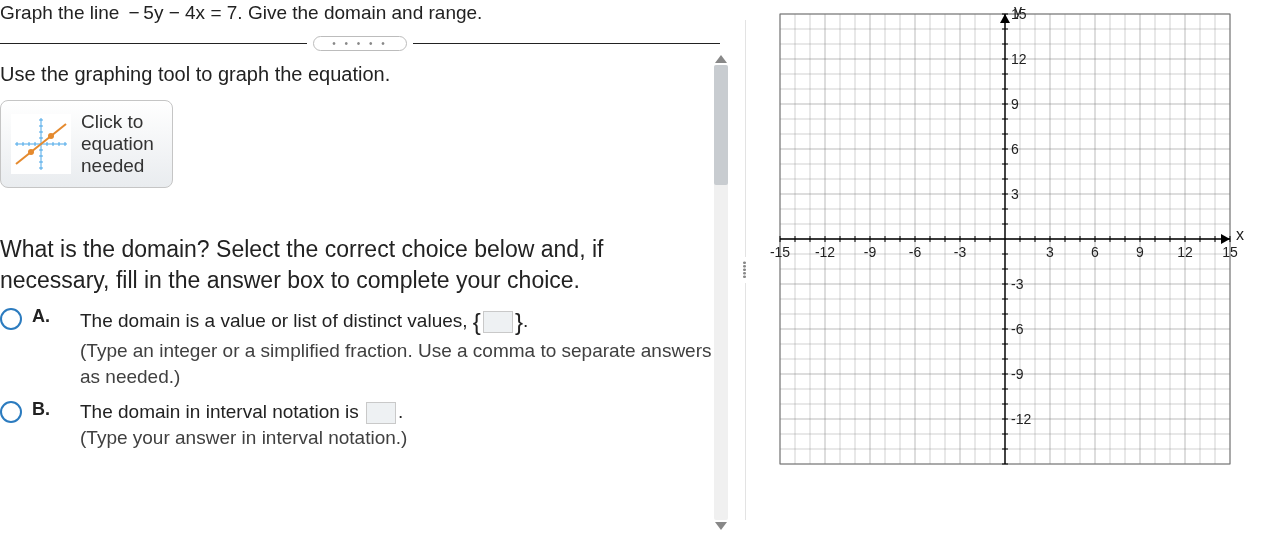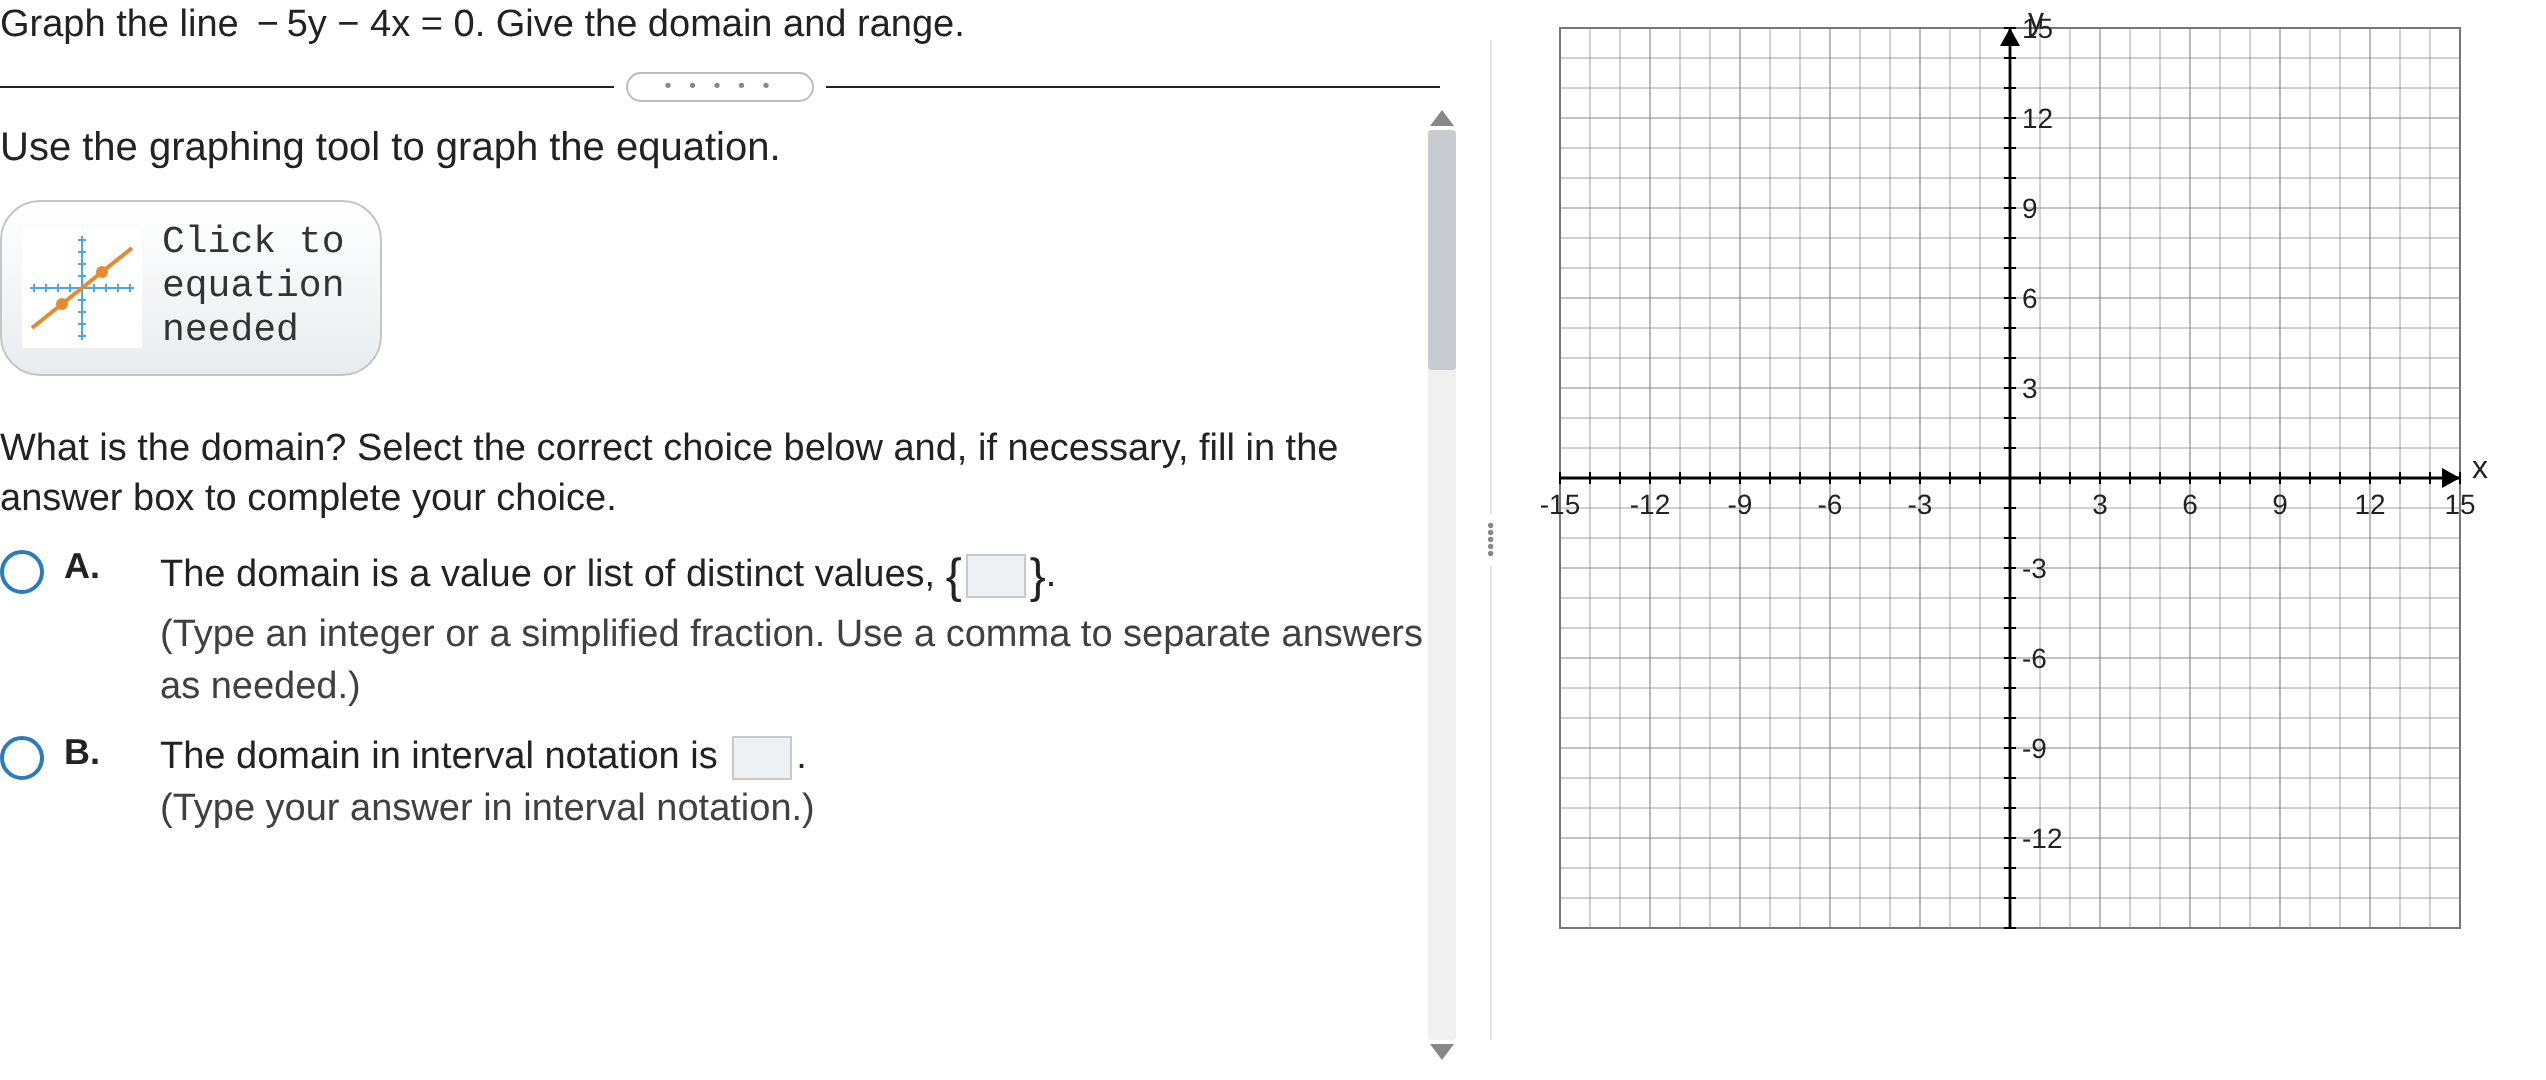--- a/index.html
+++ b/index.html
@@ -80,38 +80,37 @@
   }
   .instruction {
     font-size: 20px;
     margin: 4px 0 14px 0;
   }
   .enlarge-btn {
     display: inline-flex;
     align-items: center;
     gap: 10px;
     border: 1px solid #c5c5c5;
-    border-radius: 20px;
+    border-radius: 8px;
     padding: 10px 18px 10px 10px;
     background: linear-gradient(#ffffff, #e9ecef);
     font-size: 19px;
     line-height: 1.15;
     color: #333;
-    margin-bottom: 14px;
-    font-family: Liberation Mono, monospace;
+    margin-bottom: 36px;
   }
   .enlarge-btn .thumb {
     width: 60px;
     height: 60px;
     position: relative;
     background: #fff;
   }
   .enlarge-btn .thumb svg { display:block; }
   .domain-q {
-    font-size: 19px;
+    font-size: 23px;
     margin: 10px 22px 10px 0;
     line-height: 1.35;
   }
   .choice {
     display: flex;
     align-items: flex-start;
     gap: 10px;
     margin: 10px 0;
   }
   .radio {
@@ -188,21 +187,21 @@
     font-size: 14px;
     fill: #222;
     font-family: Arial, Helvetica, sans-serif;
   }
 </style>
 </head>
 <body>
 
 <div class="page">
   <div class="left">
-    <div class="question">Graph the line  − 5y − 4x = 0. Give the domain and range.</div>
+    <div class="question">Graph the line  − 5y − 4x = 7. Give the domain and range.</div>
 
     <div class="hr-row">
       <div class="hr-line"></div>
       <div class="pill">• • • • •</div>
       <div class="hr-line"></div>
     </div>
 
     <div class="instruction">Use the graphing tool to graph the equation.</div>
 
     <div class="enlarge-btn">

